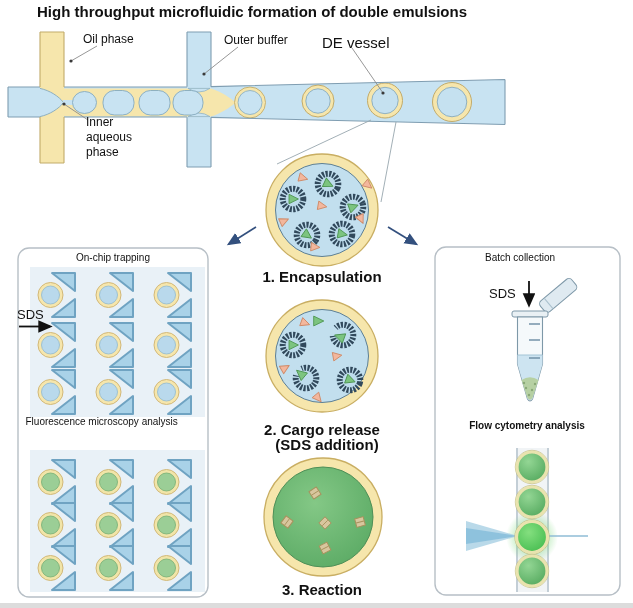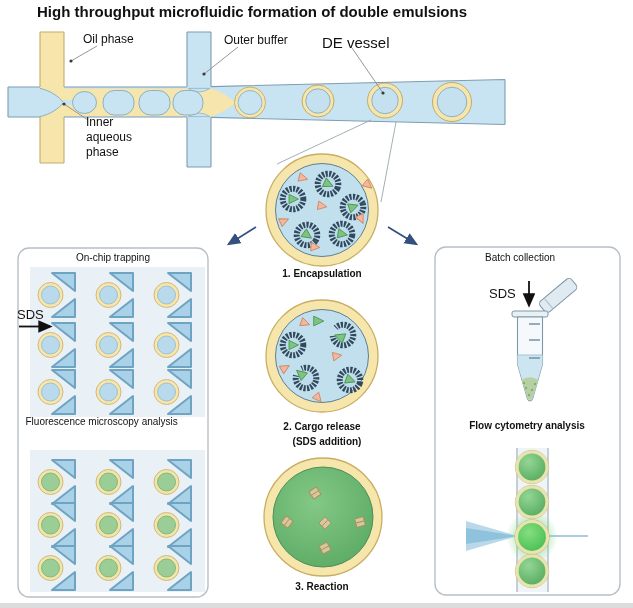--- a/index.html
+++ b/index.html
@@ -7,21 +7,21 @@
        font-family:"Liberation Sans",sans-serif;color:#111;overflow:hidden;}
   .fig svg{position:absolute;left:0;top:0;}
   .label{position:absolute;line-height:1.15;white-space:nowrap;z-index:5;}
   .title{left:37px;top:3px;font-size:15px;font-weight:bold;}
   .l-oil{left:83px;top:33px;font-size:12px;}
   .l-outer{left:224px;top:34px;font-size:12px;}
   .l-de{left:322px;top:34px;font-size:15px;}
   .l-inner{left:86px;top:115px;font-size:12px;width:64px;white-space:normal;line-height:15px;}
   .l-sds-left{left:17px;top:308px;font-size:13px;}
   .l-sds-right{left:489px;top:287px;font-size:13px;}
-  .step{font-weight:bold;font-size:10px;transform:translateX(-50%);}
+  .step{font-weight:bold;font-size:15px;transform:translateX(-50%);}
   .step1{left:322px;top:268px;}
   .step2{left:322px;top:421px;text-align:center;}
   .step2n{left:327px;top:436px;}
   .step3{left:322px;top:581px;}
   .ptitle{font-size:10px;transform:translateX(-50%);}
   .lp-title{left:113px;top:252px;}
   .lp-sub{left:113px;top:414px;width:175px;text-align:left;white-space:normal;line-height:15px;}
   .rp-title{left:520px;top:252px;}
   .rp-sub{left:527px;top:420px;font-weight:bold;}
 </style>

